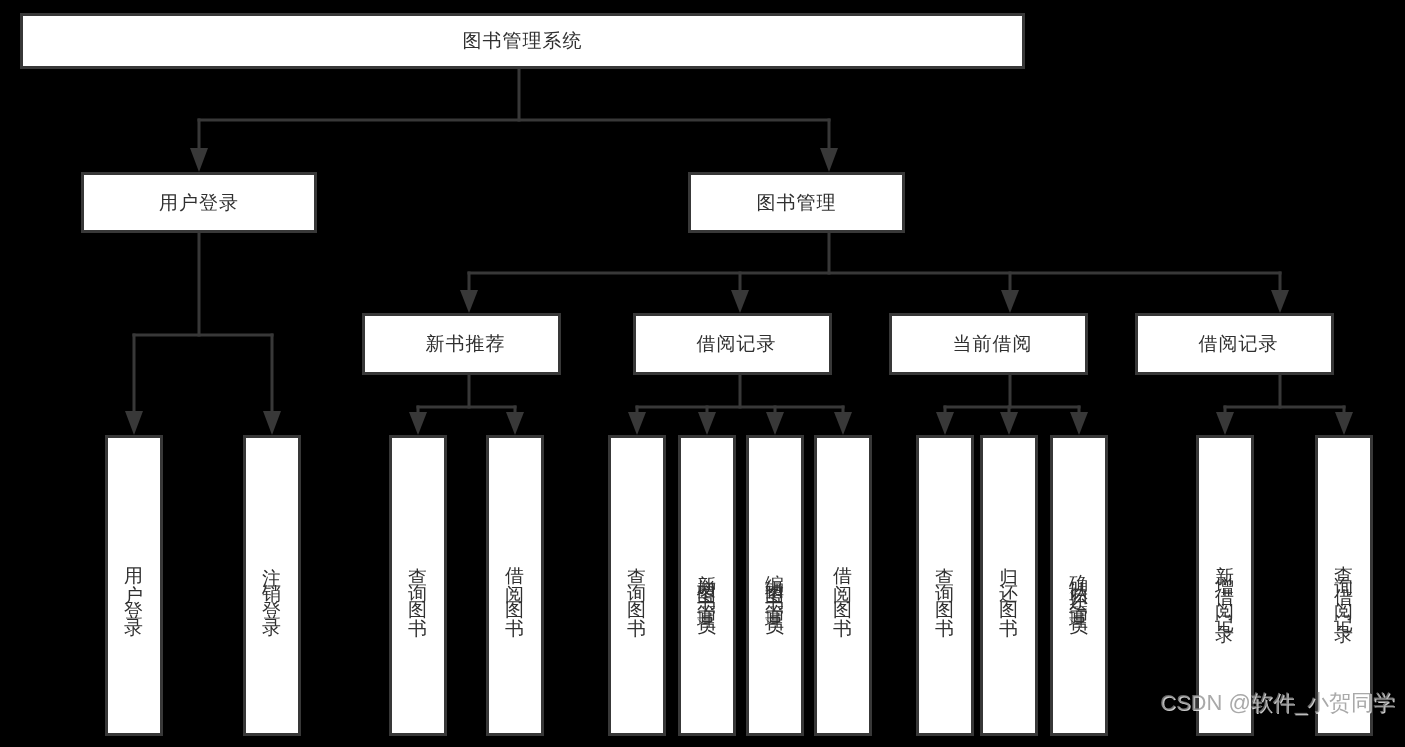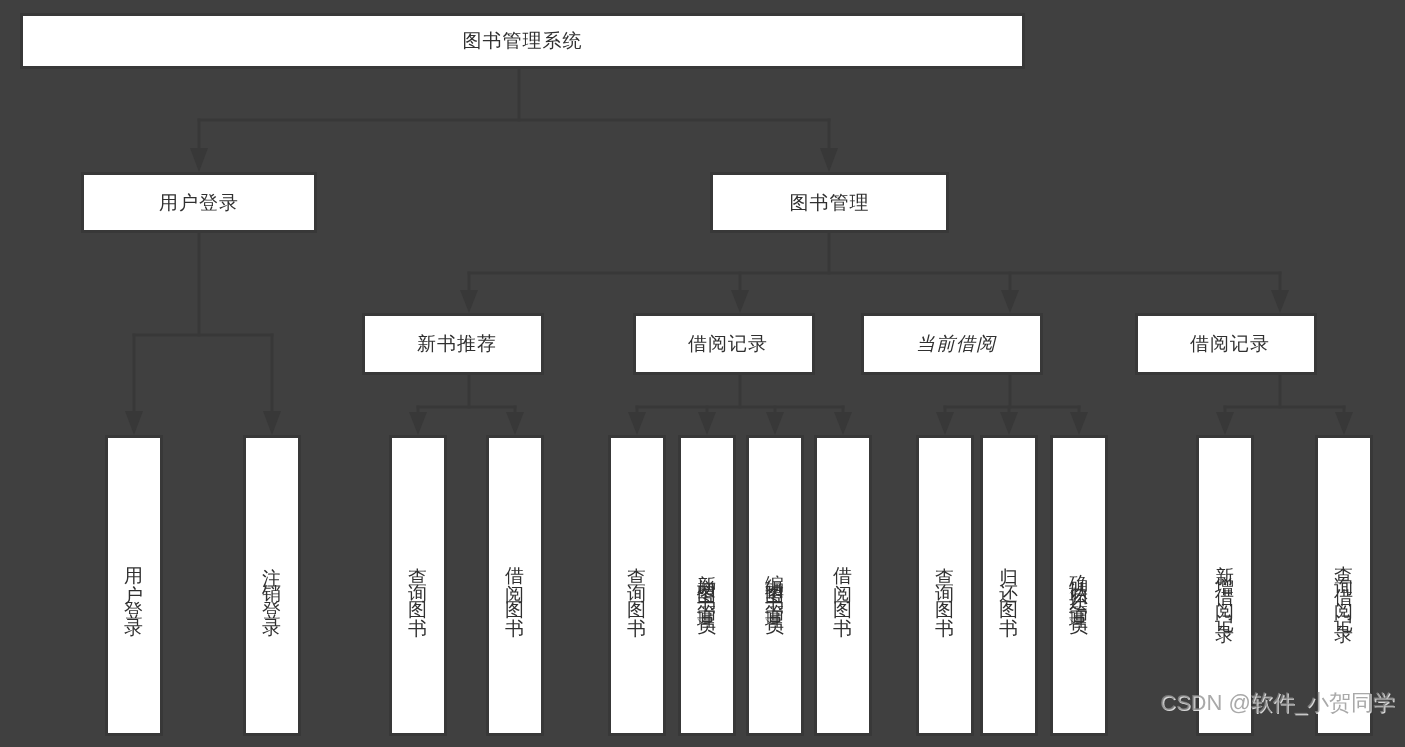--- a/index.html
+++ b/index.html
@@ -1,35 +1,35 @@
 <!DOCTYPE html>
 <html><head>
 <meta charset="utf-8">
 <style>
   html,body{margin:0;padding:0;background:#ffffff;}
   .canvas{
     position:relative;
     width:1405px;height:747px;
-    background:#404040;
+    background:#000000;
     font-family:"Liberation Sans","DejaVu Sans",sans-serif;
     overflow:hidden;
   }
   .connectors{position:absolute;left:0;top:0;pointer-events:none;}
   .box{
     position:absolute;
     box-sizing:border-box;
     border:3px solid #383838;
     background:#ffffff;
     display:flex;align-items:center;justify-content:center;
     color:#303030;
   }
   .hlabel{font-size:19px;letter-spacing:1px;}
   .root{left:20px;top:13px;width:1005px;height:56px;}
   .l2{top:172px;height:61px;}
-  .l3{top:313px;height:62px;width:182px;padding-left:8px;}
+  .l3{top:313px;height:62px;width:199px;padding-left:8px;}
   .leaf{top:435px;width:58px;height:301px;}
   .vtext{
     writing-mode:vertical-rl;
     text-orientation:mixed;
     font-size:19px;
     line-height:1;
     letter-spacing:17px;
     color:#303030;
   }
   .leaf.len6 .vtext{letter-spacing:12px;}
@@ -115,31 +115,31 @@
     </g>
   </svg>
 
   <div class="box root">
     <span class="hlabel">图书管理系统</span>
   </div>
 
   <div class="box l2" style="left:81px;width:236px;">
     <span class="hlabel">用户登录</span>
   </div>
-  <div class="box l2" style="left:710px;width:239px;">
+  <div class="box l2" style="left:688px;width:217px;">
     <span class="hlabel">图书管理</span>
   </div>
 
   <div class="box l3" style="left:362px;">
     <span class="hlabel">新书推荐</span>
   </div>
   <div class="box l3" style="left:633px;">
     <span class="hlabel">借阅记录</span>
   </div>
-  <div class="box l3" style="left:861px;font-style:italic;">
+  <div class="box l3" style="left:889px;">
     <span class="hlabel">当前借阅</span>
   </div>
   <div class="box l3" style="left:1135px;">
     <span class="hlabel">借阅记录</span>
   </div>
 
   <div class="box leaf" style="left:105px;">
     <span class="vtext">用户登录</span>
   </div>
   <div class="box leaf" style="left:243px;">

